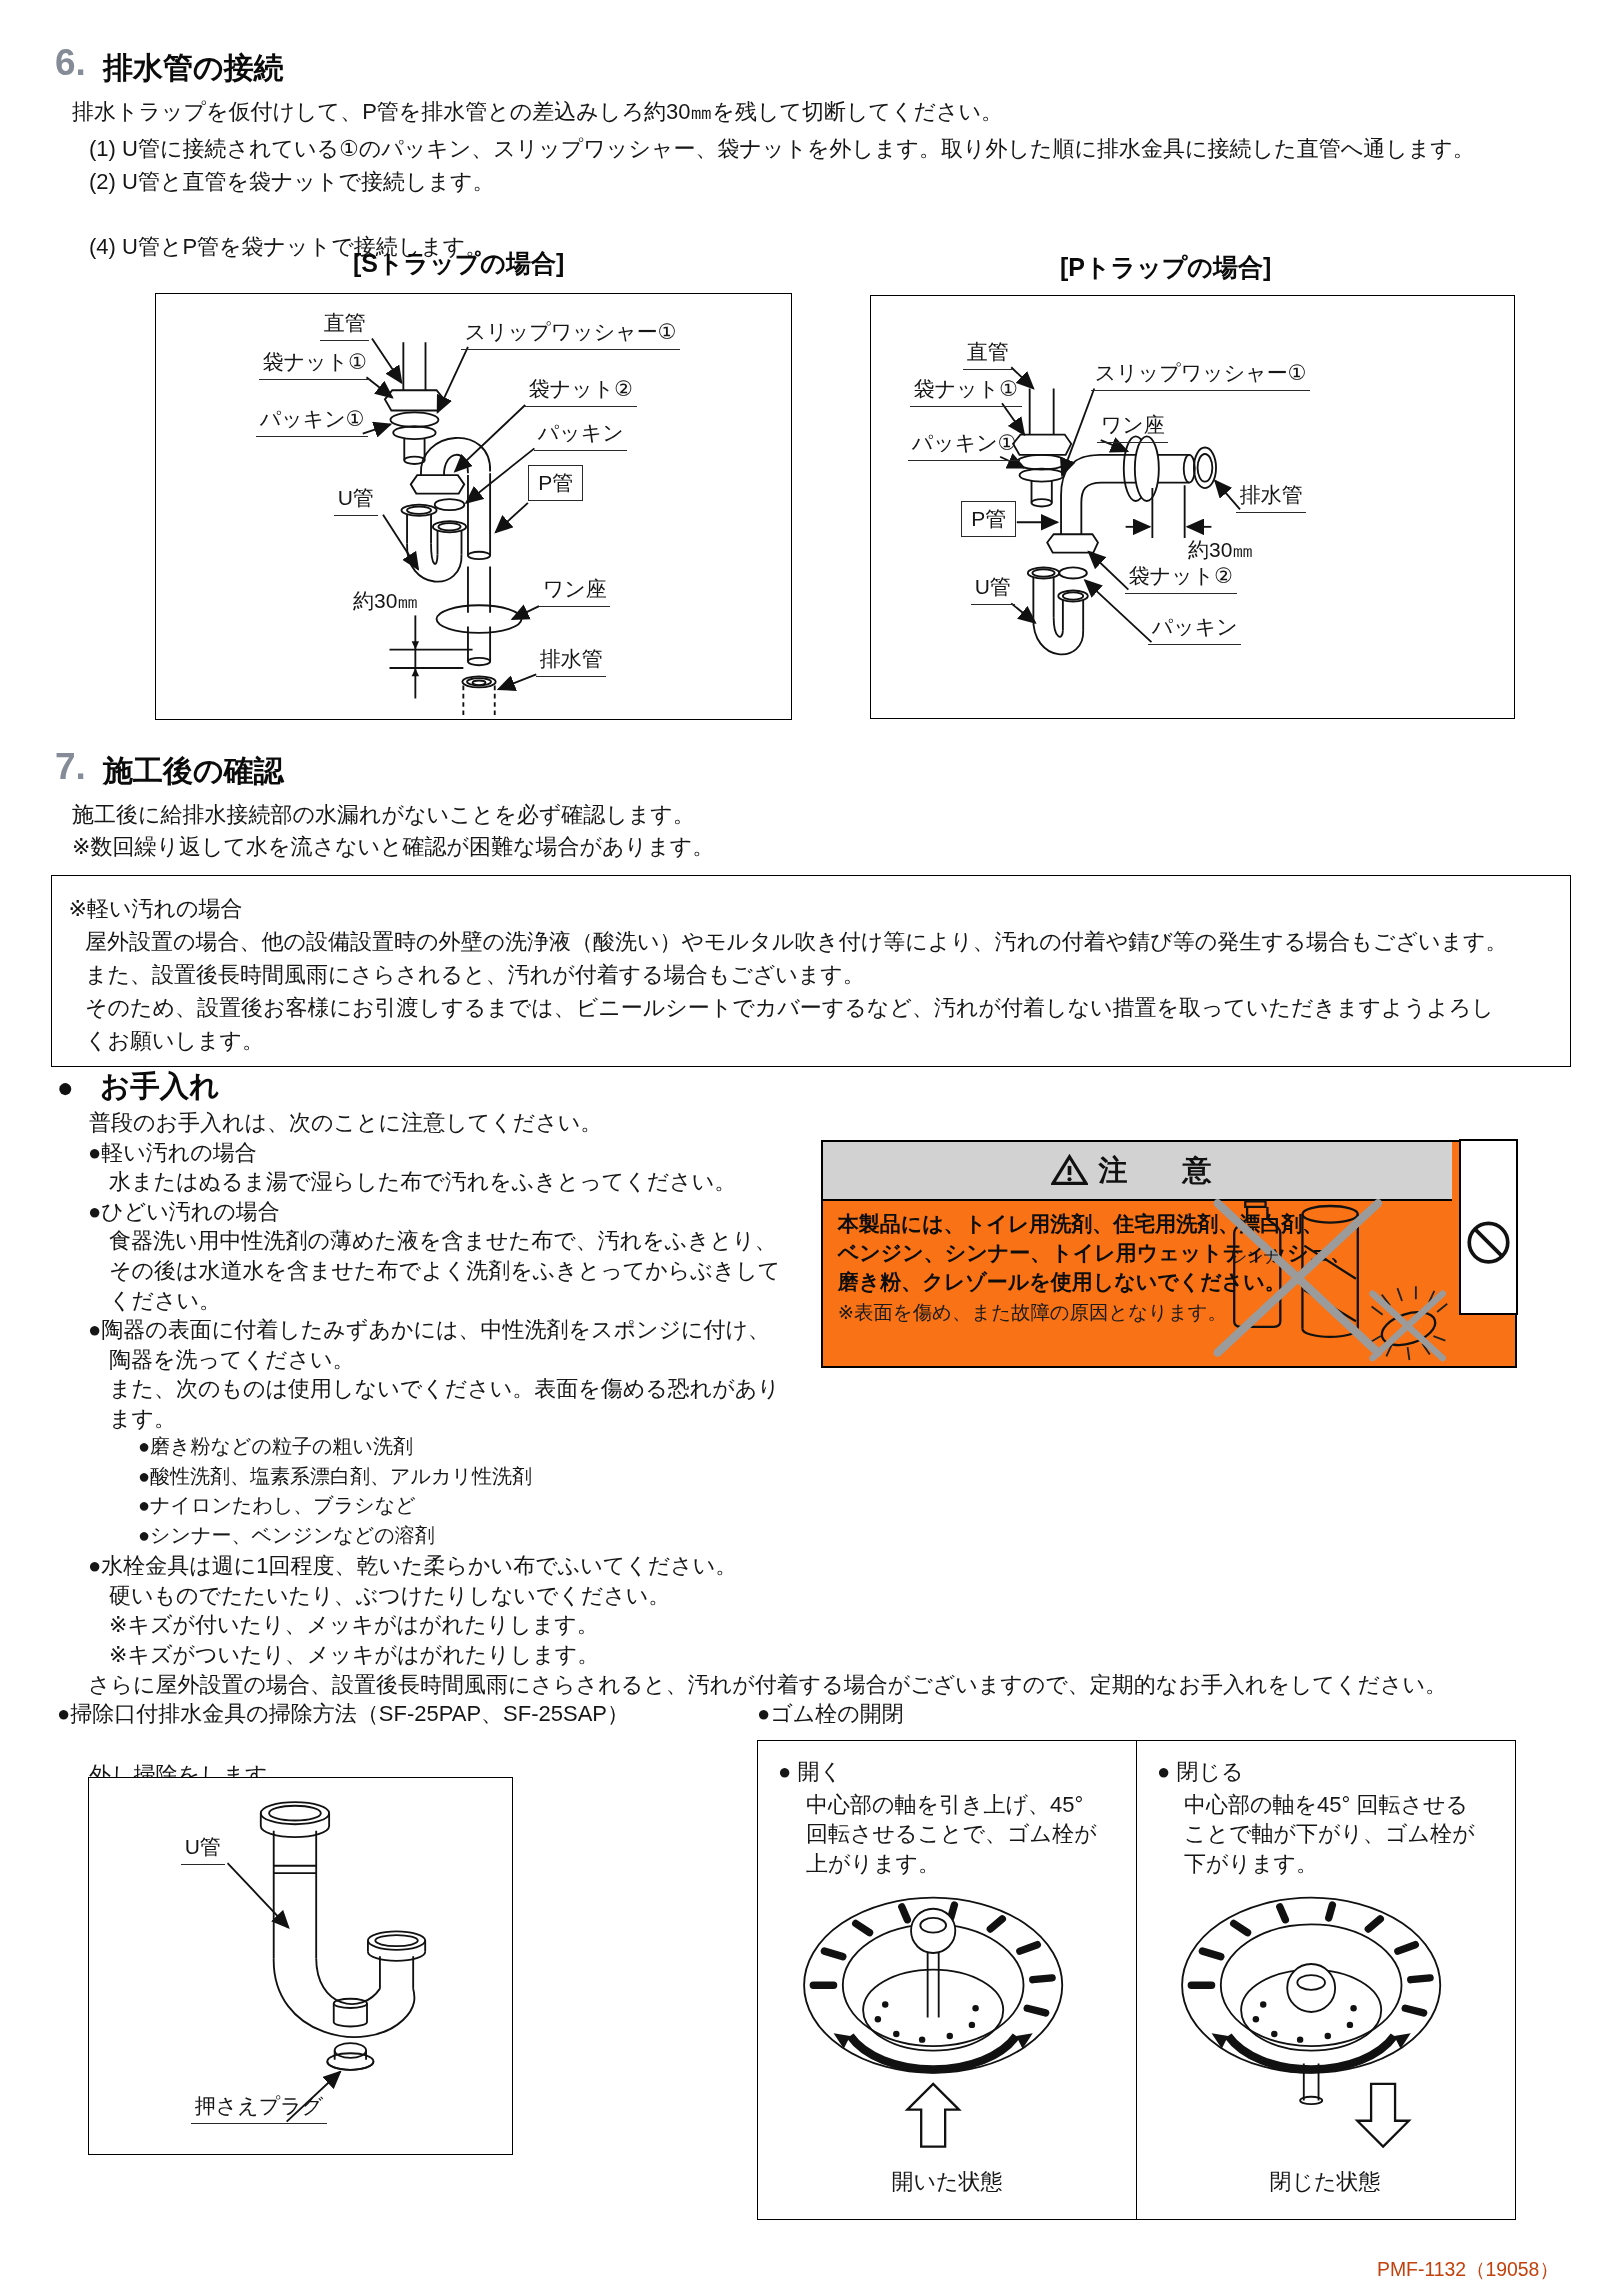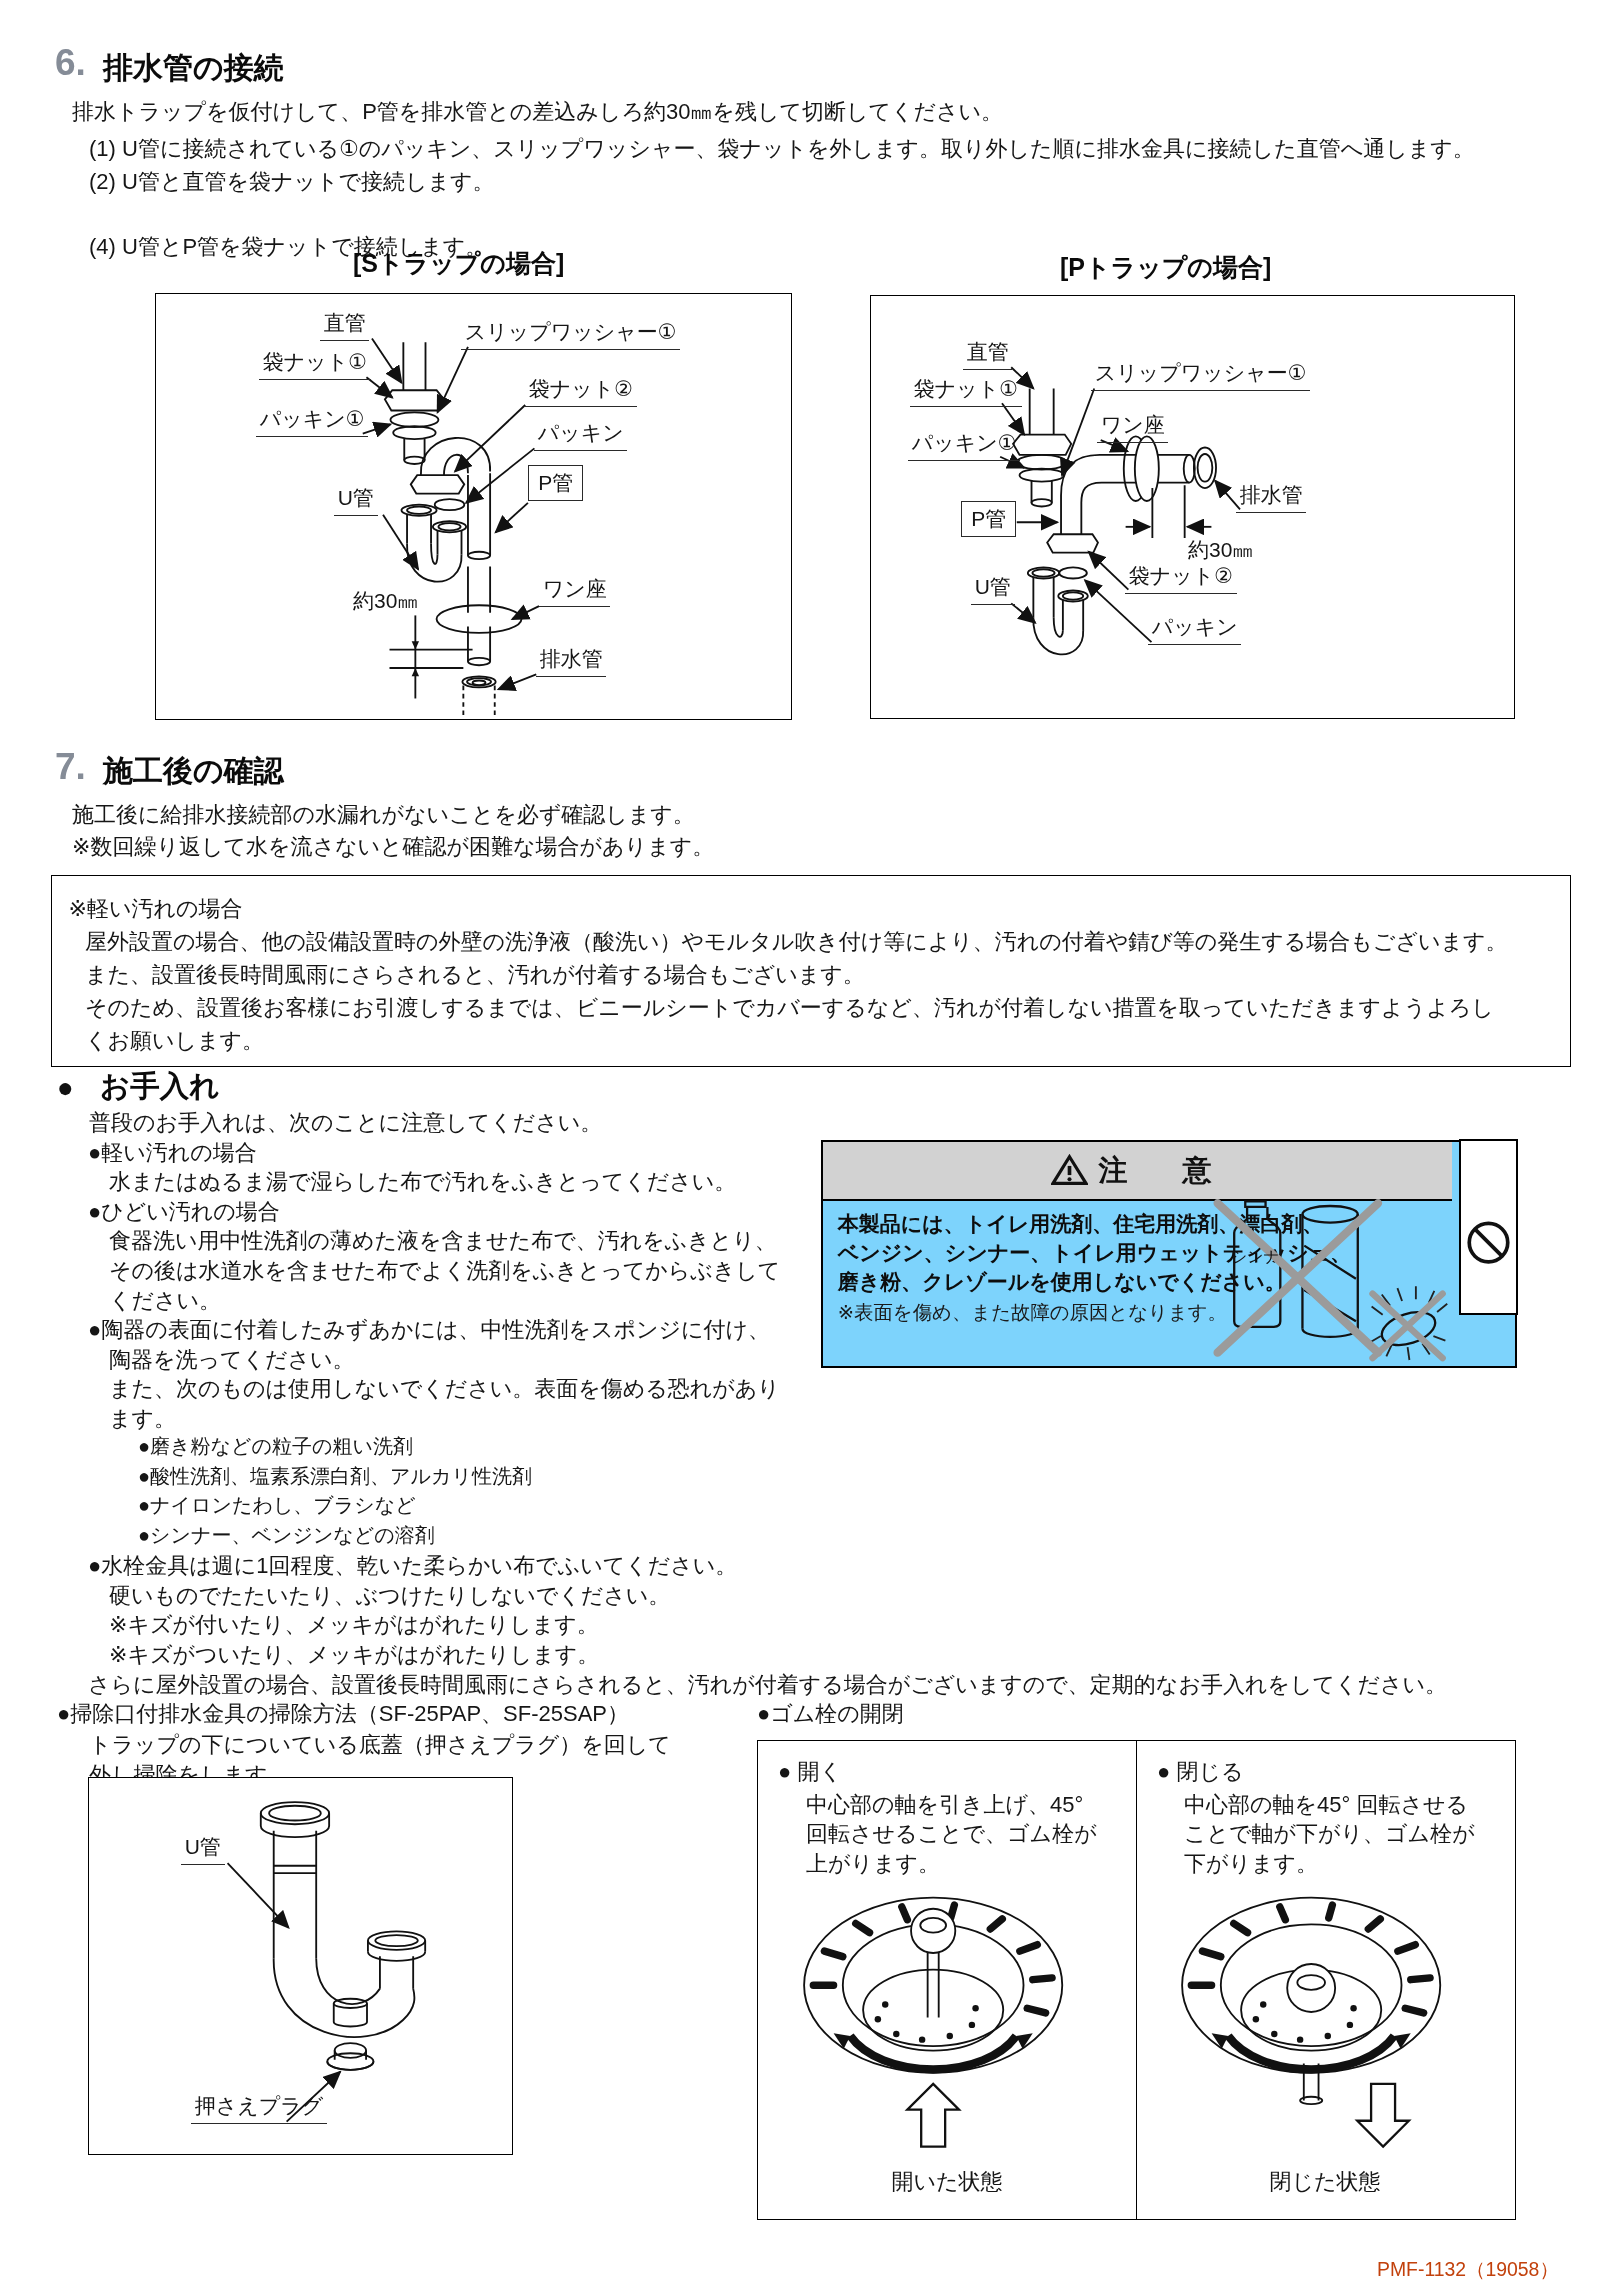--- a/index.html
+++ b/index.html
@@ -10,21 +10,21 @@
   .hd-num{font-size:37px;font-weight:700;color:#858c97}
   .hd-txt{font-size:30px;font-weight:700;color:#0b0b0b}
   .fig{position:absolute;border:1.8px solid #000;background:#fff}
   .fig svg{position:absolute;left:0;top:0}
   .lbl{position:absolute;font-size:21px;white-space:nowrap;color:#161616;
        border-bottom:1.8px solid #2a2a2a;padding:0 3.7px 2.8px 3.7px;z-index:3}
   .lbl.nob{border-bottom:none;padding:0}
   .lbl.box{border:1.8px solid #2a2a2a;padding:2.8px 9.2px}
   .figtitle{position:absolute;font-size:25px;font-weight:700;white-space:nowrap;color:#0b0b0b}
   .notice{position:absolute;border:1.8px solid #000;background:#fff}
-  .caution{position:absolute;border:2.8px solid #000;background:#7dd3fc}
+  .caution{position:absolute;border:2.8px solid #000;background:#f97316}
   .caution-head{position:absolute;left:0;top:0;height:57px;background:#d2d2d2;
                 display:flex;align-items:center;justify-content:center;border-bottom:2.8px solid #000}
   .caution-head .ct{font-size:29px;font-weight:700;letter-spacing:13px;margin-left:11px}
   .cbody{font-size:21px;font-weight:700;white-space:nowrap;color:#0d0d0d}
   .cnote{font-size:19.4px;white-space:nowrap;color:#1a1a1a}
   .prohibit{position:absolute;border:2.8px solid #000;background:#fff;z-index:4}
   .gomu{position:absolute;border:1.8px solid #000;background:#fff}
   .gomu .divider{position:absolute;top:0;bottom:0;width:0;border-left:1.8px solid #000}
   .caption{position:absolute;font-size:22px;white-space:nowrap;color:#161616}
   .footer{position:absolute;font-size:19.4px;color:#c2410c;white-space:nowrap}
@@ -218,21 +218,20 @@
   <div class="abs t" style="left:138px;top:1434px;font-size:20px">●磨き粉などの粒子の粗い洗剤</div>
   <div class="abs t" style="left:138px;top:1464px;font-size:20px">●酸性洗剤、塩素系漂白剤、アルカリ性洗剤</div>
   <div class="abs t" style="left:138px;top:1493px;font-size:20px">●ナイロンたわし、ブラシなど</div>
   <div class="abs t" style="left:138px;top:1523px;font-size:20px">●シンナー、ベンジンなどの溶剤</div>
   <div class="abs t" style="left:88px;top:1552px">●水栓金具は週に1回程度、乾いた柔らかい布でふいてください。</div>
   <div class="abs t" style="left:109px;top:1582px">硬いものでたたいたり、ぶつけたりしないでください。</div>
   <div class="abs t" style="left:109px;top:1611px">※キズが付いたり、メッキがはがれたりします。</div>
   <div class="abs t" style="left:109px;top:1641px">※キズがついたり、メッキがはがれたりします。</div>
   <div class="abs t" style="left:88px;top:1671px">さらに屋外設置の場合、設置後長時間風雨にさらされると、汚れが付着する場合がございますので、定期的なお手入れをしてください。</div>
   <div class="abs t" style="left:57px;top:1700px">●掃除口付排水金具の掃除方法（SF-25PAP、SF-25SAP）</div>
-  <div class="abs t" style="left:89px;top:1731px">トラップの下についている底蓋（押さえプラグ）を回して</div>
   <div class="abs t" style="left:89px;top:1761px">外し掃除をします。</div>
   <div class="abs t" style="left:757px;top:1700px">●ゴム栓の開閉</div>
 
   <div class="caution" style="left:821px;top:1140px;width:692px;height:224px">
     <div class="caution-head" style="width:629px">
       <svg width="37" height="33" viewBox="0 0 40 36">
         <path d="M20,3 L38,32 H2 z" fill="none" stroke="#111" stroke-width="3.5"></path>
         <path d="M20,13 V23" stroke="#111" stroke-width="4"></path>
         <circle cx="20" cy="27.5" r="2.2" fill="#111"></circle>
       </svg>

